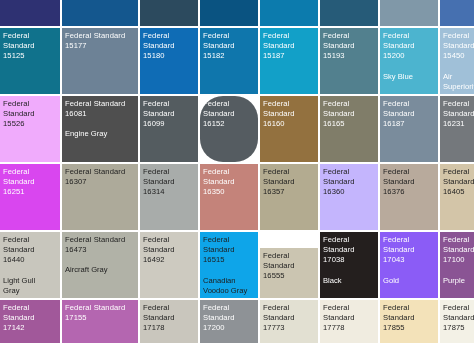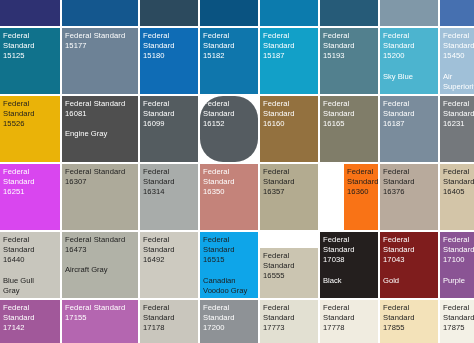--- a/index.html
+++ b/index.html
@@ -85,21 +85,21 @@
       <span class="lbl">Federal Standard 15193</span>
     </div>
     <div class="cell light-text" style="background-color: rgb(76, 180, 207);">
       <span class="lbl">Federal Standard 15200</span>
       <span class="alias">Sky Blue</span>
     </div>
     <div class="cell light-text" style="background-color: rgb(160, 192, 216);">
       <span class="lbl">Federal Standard 15450</span>
       <span class="alias">Air Superiority Blue</span>
     </div>
-    <div class="cell dark-text" style="background-color: #eab308;">
+    <div class="cell dark-text" style="background-color: #f0abfc;">
       <span class="lbl">Federal Standard 15526</span>
     </div>
     <div class="cell light-text" style="background-color: rgb(79, 79, 79);">
       <span class="lbl">Federal Standard 16081</span>
       <span class="alias">Engine Gray</span>
     </div>
     <div class="cell light-text" style="background-color: rgb(84, 92, 96);">
       <span class="lbl">Federal Standard 16099</span>
     </div>
     <div class="cell light-text" style="background-color: rgb(85, 92, 97); border-radius: 23px;">
@@ -125,52 +125,52 @@
     </div>
     <div class="cell dark-text" style="background-color: rgb(168, 172, 170);">
       <span class="lbl">Federal Standard 16314</span>
     </div>
     <div class="cell light-text" style="background-color: rgb(196, 131, 122);">
       <span class="lbl">Federal Standard 16350</span>
     </div>
     <div class="cell dark-text" style="background-color: rgb(179, 171, 144);">
       <span class="lbl">Federal Standard 16357</span>
     </div>
-    <div class="cell dark-text" style="background-color: #f97316; margin-left: 24px;">
+    <div class="cell dark-text" style="background-color: #c4b5fd;">
       <span class="lbl">Federal Standard 16360</span>
     </div>
     <div class="cell dark-text" style="background-color: rgb(184, 170, 156);">
       <span class="lbl">Federal Standard 16376</span>
     </div>
     <div class="cell dark-text" style="background-color: rgb(211, 197, 168);">
       <span class="lbl">Federal Standard 16405</span>
     </div>
     <div class="cell dark-text" style="background-color: rgb(200, 198, 189);">
       <span class="lbl">Federal Standard 16440</span>
-      <span class="alias">Blue Gull Gray</span>
+      <span class="alias">Light Gull Gray</span>
     </div>
     <div class="cell dark-text" style="background-color: rgb(177, 178, 167);">
       <span class="lbl">Federal Standard 16473</span>
       <span class="alias">Aircraft Gray</span>
     </div>
     <div class="cell dark-text" style="background-color: rgb(205, 202, 192);">
       <span class="lbl">Federal Standard 16492</span>
     </div>
     <div class="cell dark-text" style="background-color: #0ea5e9;">
       <span class="lbl">Federal Standard 16515</span>
       <span class="alias">Canadian Voodoo Gray</span>
     </div>
     <div class="cell dark-text" style="background-color: rgb(203, 197, 177); margin-top: 16px;">
       <span class="lbl">Federal Standard 16555</span>
     </div>
     <div class="cell light-text" style="background-color: rgb(36, 31, 30);">
       <span class="lbl">Federal Standard 17038</span>
       <span class="alias">Black</span>
     </div>
-    <div class="cell light-text" style="background-color: #7f1d1d;">
+    <div class="cell light-text" style="background-color: #8b5cf6;">
       <span class="lbl">Federal Standard 17043</span>
       <span class="alias">Gold</span>
     </div>
     <div class="cell light-text" style="background-color: rgb(138, 84, 148);">
       <span class="lbl">Federal Standard 17100</span>
       <span class="alias">Purple</span>
     </div>
     <div class="cell light-text" style="background-color: rgb(161, 88, 154);">
       <span class="lbl">Federal Standard 17142</span>
     </div>

